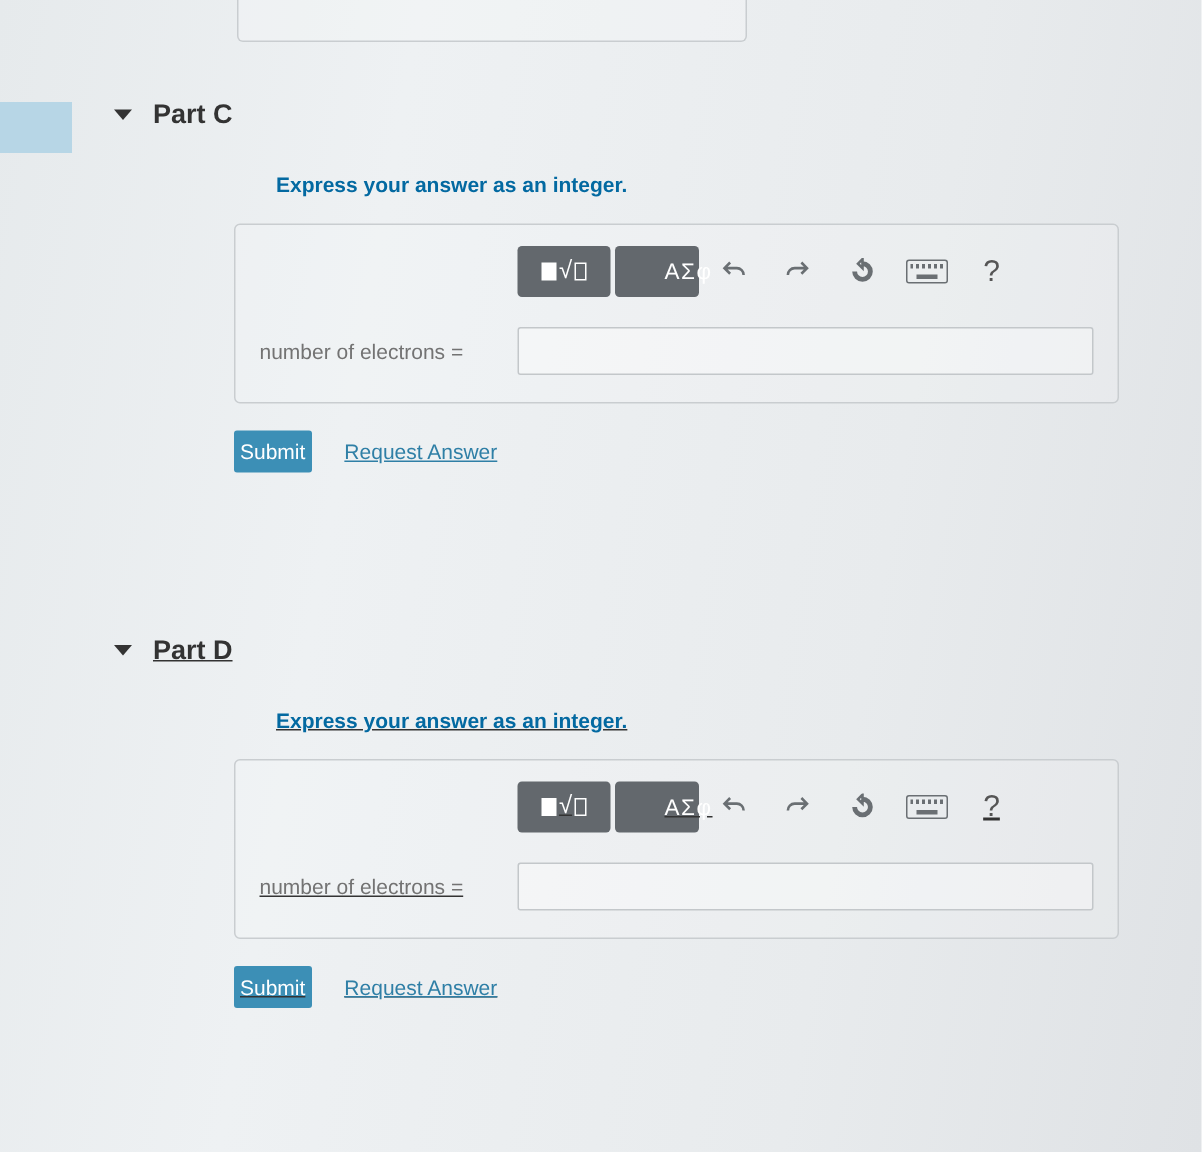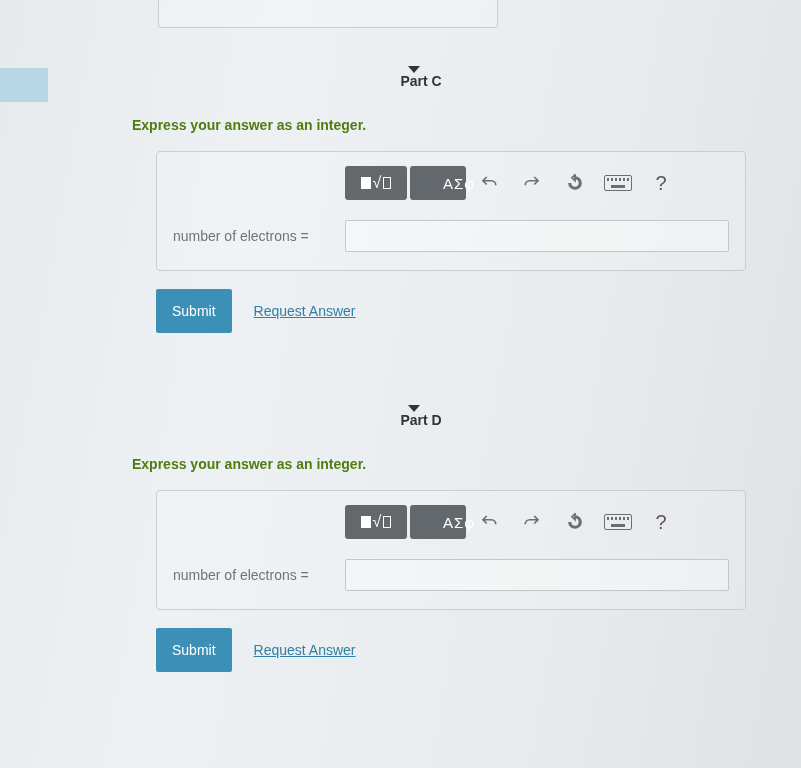--- a/index.html
+++ b/index.html
@@ -33,47 +33,46 @@
     border-top: none;
     border-radius: 0 0 4px 4px;
     background: rgba(255,255,255,0.2);
   }
   .part {
     position: absolute;
     left: 76px;
     width: 690px;
   }
   .part-c { top: 66px; }
-  .part-d { top: 405px; }
+  .part-d { top: 423px; text-decoration: underline; }
   .part-header {
     display: flex;
     align-items: center;
     font-weight: bold;
     color: #333;
-    font-size: 14px;
+    font-size: 18px;
     margin-bottom: 28px;
-    flex-direction: column;
   }
   .caret {
     width: 0; height: 0;
     border-left: 6px solid transparent;
     border-right: 6px solid transparent;
     border-top: 7px solid #333;
     margin-right: 14px;
   }
   .element-name {
     margin-left: 80px;
     color: #555;
     font-size: 14px;
     margin-bottom: 14px;
   }
   .instruction {
-    margin-left: 56px;
+    margin-left: 108px;
     font-weight: bold;
-    color: #4d7c0f;
+    color: #0369a1;
     font-size: 14px;
     margin-bottom: 18px;
   }
   .answer-box {
     margin-left: 80px;
     width: 590px;
     border: 1px solid #c9cdd0;
     border-radius: 4px;
     background: rgba(255,255,255,0.15);
     padding: 14px 16px 18px 16px;
@@ -151,22 +150,22 @@
     margin-left: 80px;
     margin-top: 18px;
     display: flex;
     align-items: center;
     gap: 22px;
   }
   .submit-btn {
     background: #3c8fb6;
     color: #fff;
     border: none;
-    height: 44px;
-    padding: 0 16px;
+    height: 28px;
+    padding: 0 4px;
     font-size: 14px;
     cursor: pointer;
     border-radius: 2px;
   }
   .request-link {
     color: #2f7fa6;
     text-decoration: underline;
     cursor: pointer;
     font-size: 14px;
     text-align: center;

